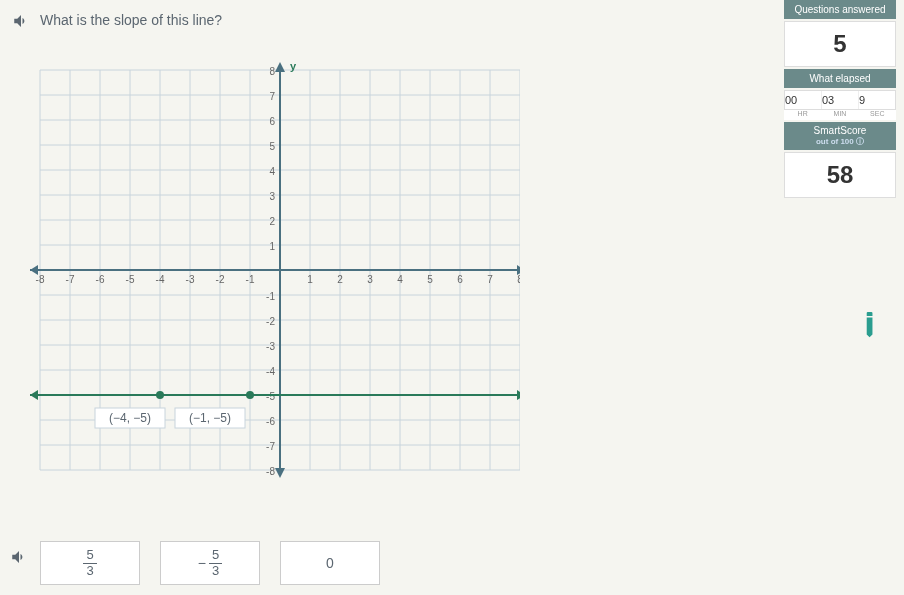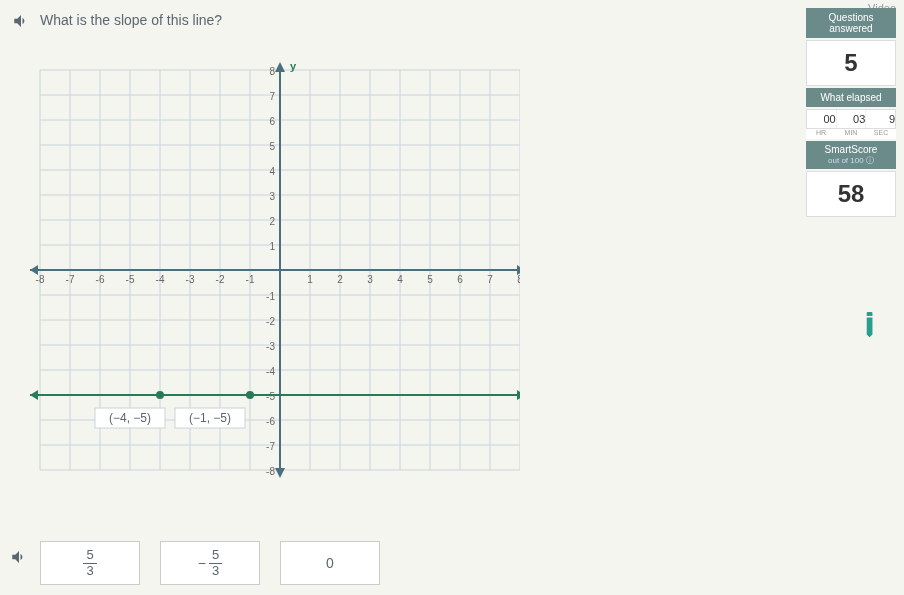--- a/index.html
+++ b/index.html
@@ -19,22 +19,22 @@
       gap: 2px;
     }
     .video-btn {
       color: #999;
       font-size: 11px;
       padding: 2px 8px;
     }
     .sidebar {
       position: absolute;
       right: 8px;
-      top: 8px;
-      width: 90px;
+      top: 0;
+      width: 112px;
       display: flex;
       flex-direction: column;
       gap: 2px;
     }
     .side-box {
       background: #6b8a8a;
       color: #fff;
       text-align: center;
       padding: 4px 0;
       font-size: 10px;
@@ -48,21 +48,21 @@
       font-weight: bold;
       border: 1px solid #ddd;
     }
     .time-row {
       display: flex;
       background: #fff;
       border: 1px solid #ddd;
     }
     .time-cell {
       flex: 1;
-      text-align: right;
+      text-align: left;
       padding: 3px 0;
       font-size: 11px;
       color: #333;
       border-right: 1px solid #eee;
     }
     .time-cell:last-child { border-right: none; }
     .time-label-row {
       display: flex;
       background: #fff;
     }
@@ -76,20 +76,21 @@
     .smart-label {
       background: #6b8a8a;
       color: #fff;
       text-align: center;
       font-size: 10px;
       padding: 3px 8px;
     }
     .smart-sub {
       font-size: 8px;
       color: #cde;
+      font-weight: bold;
     }
     .question {
       position: absolute;
       top: 12px;
       left: 40px;
       color: #5b6670;
       font-size: 14px;
       text-align: right;
     }
     .speaker-icon {

